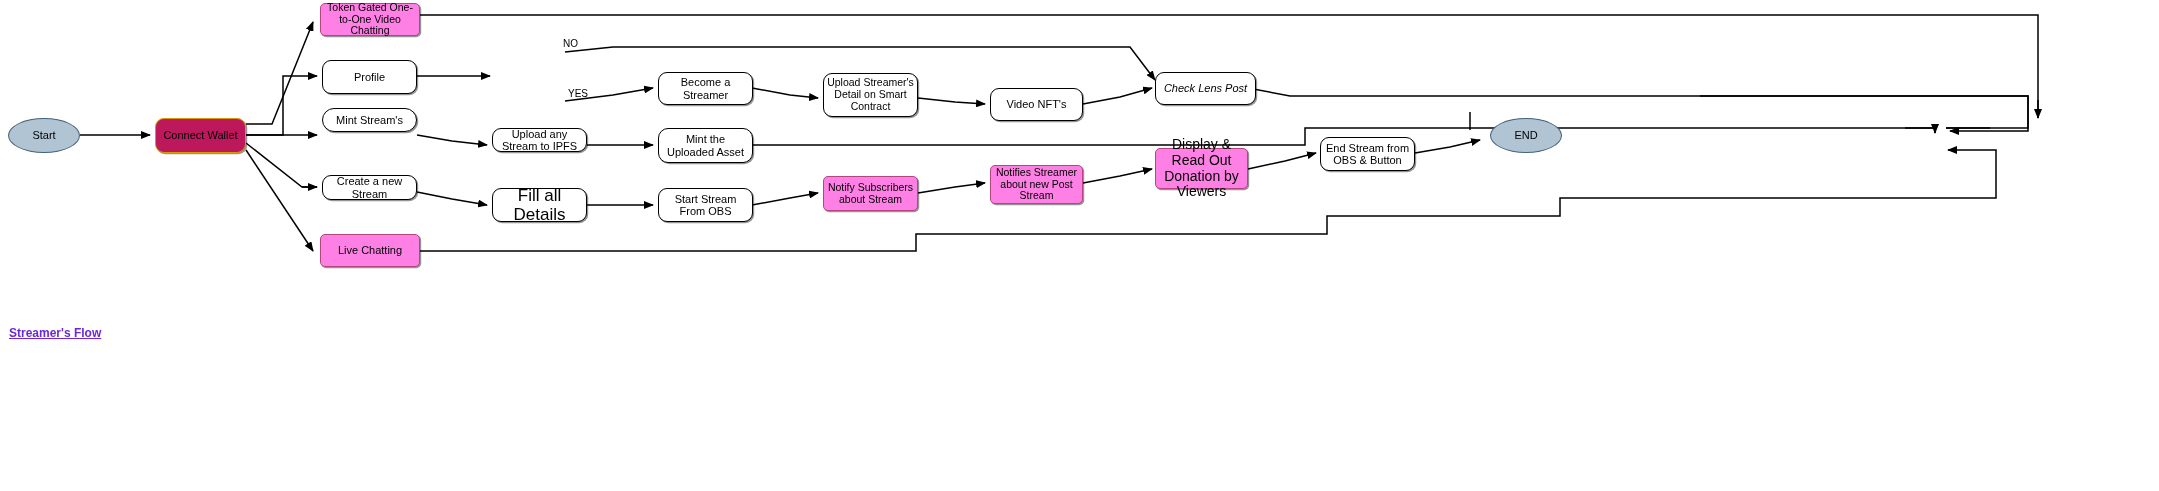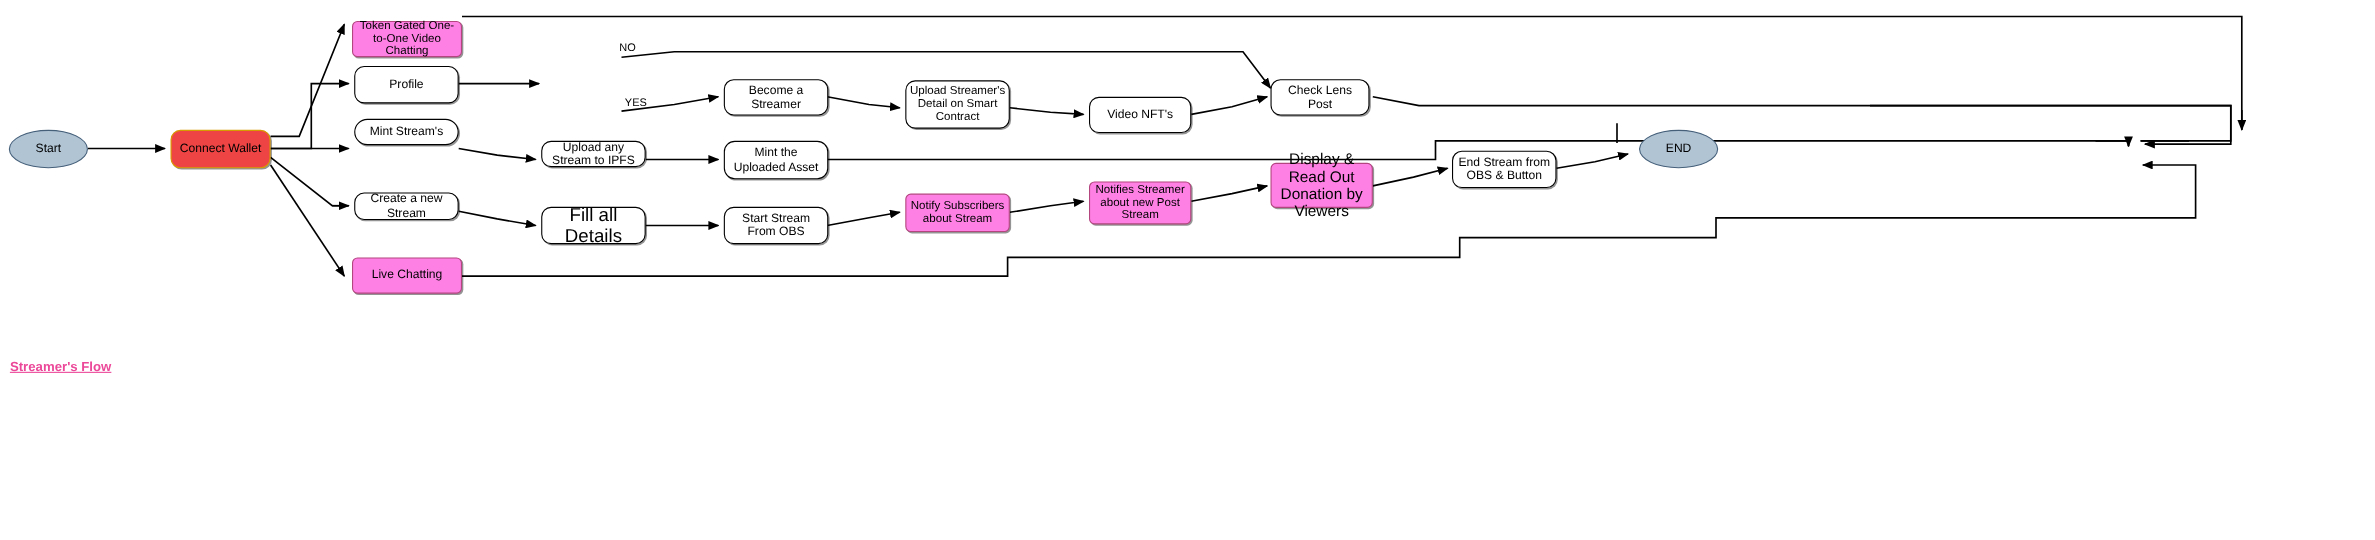--- a/index.html
+++ b/index.html
@@ -49,21 +49,21 @@
   }
   .pink {
     border: 1.3px solid #b3457f;
     border-radius: 5px;
     background: #ff80e5;
     box-shadow: 1.2px 1.2px 0 rgba(0,0,0,0.42);
   }
   .orange {
     border: 1.3px solid #d79b00;
     border-radius: 9px;
-    background: #ef4444;
+    background: #be185d;
     box-shadow: 1.2px 1.2px 0 rgba(0,0,0,0.42);
   }
   .terminator {
     border: 1.3px solid #46607a;
     border-radius: 50%;
     background: #b0c4d4;
   }
   .diamond-wrap {
     position: absolute;
     display: flex;
@@ -90,21 +90,21 @@
   .edge-label {
     position: absolute;
     color: #000000;
     background: transparent;
     white-space: nowrap;
   }
   .flow-title {
     position: absolute;
     font-weight: bold;
     text-decoration: underline;
-    color: #ec4899;
+    color: #6d28d9;
     white-space: nowrap;
   }
 </style>
 </head>
 <body>
 
 <div id="canvas">
 
   <svg id="edges" viewBox="0 0 2159 491" width="2159" height="491" xmlns="http://www.w3.org/2000/svg">
     <defs>
@@ -175,21 +175,21 @@
   </svg>
 
   <div class="node terminator" style="left:8px; top:118px; width:72px; height:35px; font-size:11px;">
     <span class="lbl">Start</span>
   </div>
 
   <div class="node orange" style="left:155px; top:118px; width:91px; height:35px; font-size:11px;">
     <span class="lbl">Connect Wallet</span>
   </div>
 
-  <div class="node pink" style="left:320px; top:19px; width:100px; height:33px; font-size:10.5px;">
+  <div class="node pink" style="left:320px; top:3px; width:100px; height:33px; font-size:10.5px;">
     <span class="lbl">Token Gated One-to-One Video Chatting</span>
   </div>
 
   <div class="node rounded" style="left:322px; top:60px; width:95px; height:34px; font-size:11px;">
     <span class="lbl">Profile</span>
   </div>
 
   <div class="node rounded" style="left:322px; top:108px; width:95px; height:24px; font-size:11px;border-radius:15px;">
     <span class="lbl">Mint Stream's</span>
   </div>
@@ -235,21 +235,21 @@
   </div>
 
   <div class="node rounded" style="left:990px; top:88px; width:93px; height:33px; font-size:11px;">
     <span class="lbl">Video NFT's</span>
   </div>
 
   <div class="node pink" style="left:990px; top:165px; width:93px; height:39px; font-size:10.5px;">
     <span class="lbl">Notifies Streamer about new Post Stream</span>
   </div>
 
-  <div class="node rounded" style="left:1155px; top:72px; width:90px; height:33px; font-size:11px;">
+  <div class="node rounded" style="left:1155px; top:72px; width:101px; height:33px; font-size:11px;font-style:italic;">
     <span class="lbl">Check Lens Post</span>
   </div>
 
   <div class="node pink" style="left:1155px; top:148px; width:93px; height:41px; font-size:14px;">
     <span class="lbl">Display &amp; Read Out Donation by Viewers</span>
   </div>
 
   <div class="node rounded" style="left:1320px; top:137px; width:95px; height:34px; font-size:11px;">
     <span class="lbl">End Stream from OBS &amp; Button</span>
   </div>

